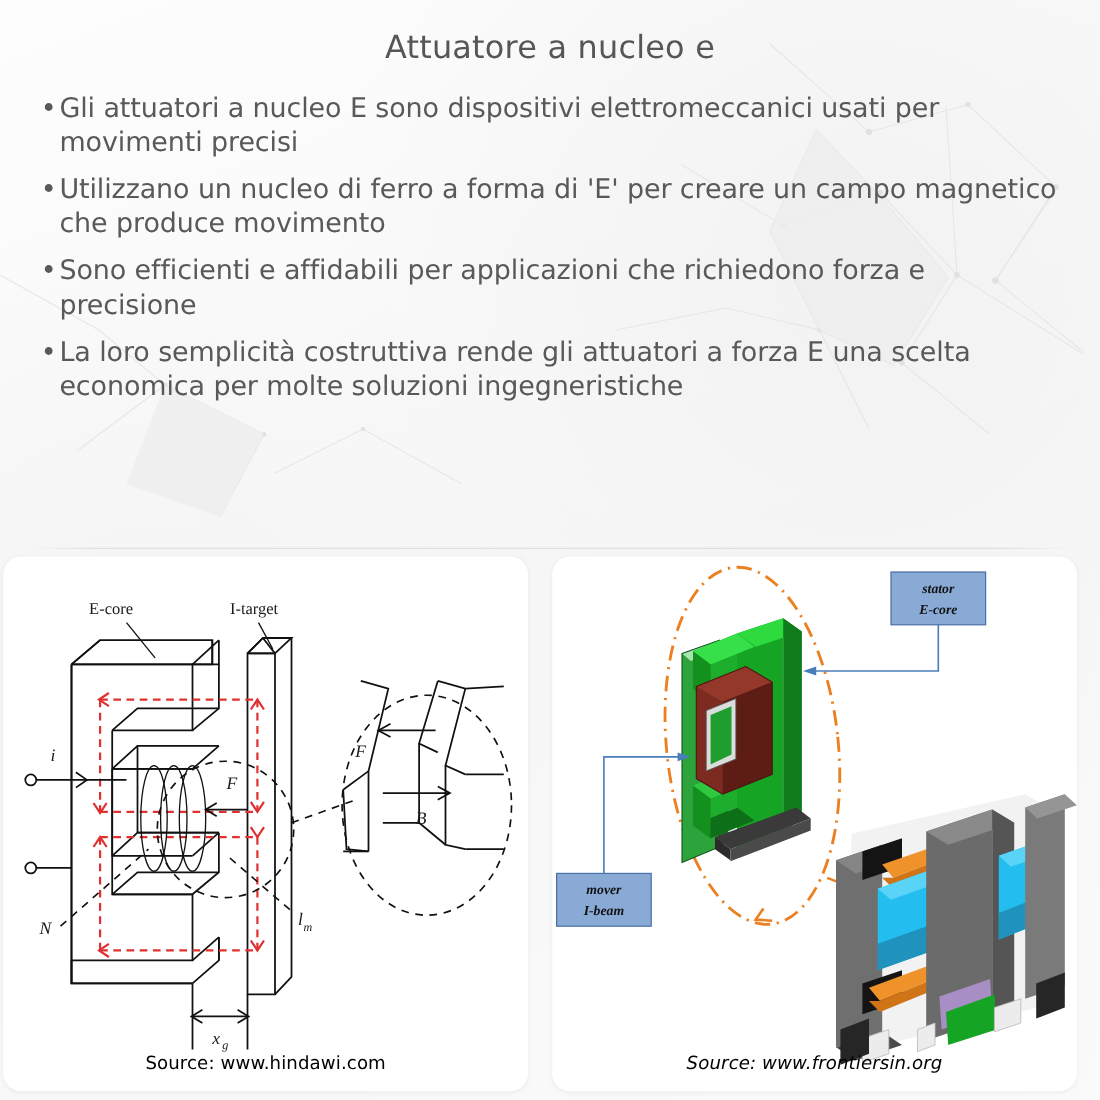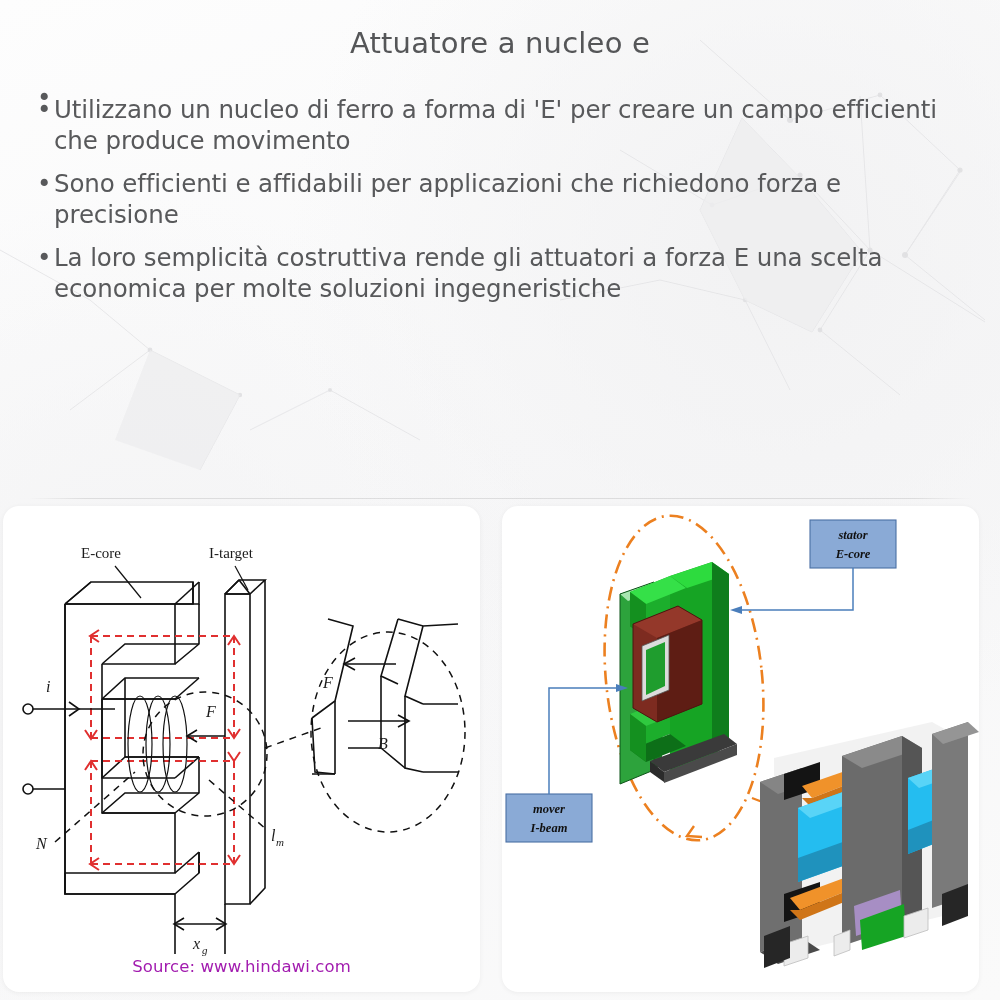--- a/index.html
+++ b/index.html
@@ -119,21 +119,21 @@
     left: 0; top: 0;
     width: 477px;
     height: 486px;
   }
   .src-caption {
     position: absolute;
     bottom: 16px;
     width: 100%;
     text-align: center;
     font-size: 16.5px;
-    color: #a21caf;
+    color: #000000;
     font-family: "DejaVu Sans", sans-serif;
     letter-spacing: 0.1px;
   }
 
   
   .lbl-serif {
     font-family: "Liberation Serif", serif;
     font-size: 15px;
     fill: #1b1b1b;
   }
@@ -196,24 +196,25 @@
   </g>
 </svg>
 
 <div id="content">
 
   <div id="page-title">Attuatore a nucleo e</div>
 
   <ul id="bullet-list">
     <li>
       <span class="bullet-dot">•</span>
+      <span>Gli attuatori a nucleo E sono dispositivi elettromeccanici usati per movimenti precisi</span>
     </li>
     <li>
       <span class="bullet-dot">•</span>
-      <span>Utilizzano un nucleo di ferro a forma di 'E' per creare un campo efficienti che produce movimento</span>
+      <span>Utilizzano un nucleo di ferro a forma di 'E' per creare un campo magnetico che produce movimento</span>
     </li>
     <li>
       <span class="bullet-dot">•</span>
       <span>Sono efficienti e affidabili per applicazioni che richiedono forza e precisione</span>
     </li>
     <li>
       <span class="bullet-dot">•</span>
       <span>La loro semplicità costruttiva rende gli attuatori a forza E una scelta economica per molte soluzioni ingegneristiche</span>
     </li>
   </ul>
@@ -487,15 +488,16 @@
 
         <g>
           <rect x="4" y="288" width="86" height="48" fill="#8aaad6" stroke="#4a6fa5" stroke-width="1.1"></rect>
           <text class="callout-text" x="47" y="307" text-anchor="middle">mover</text>
           <text class="callout-text" x="47" y="326" text-anchor="middle">I-beam</text>
           <path d="M47 288 L47 182 L122 182" fill="none" stroke="#4a7ebb" stroke-width="1.5"></path>
           <path d="M114 178 L126 182 L114 186 Z" fill="#4a7ebb"></path>
         </g>
       </svg>
 
+      <div class="src-caption">Source: www.frontiersin.org</div>
     </div>
   </div>
 </div>
 
 </body></html>

